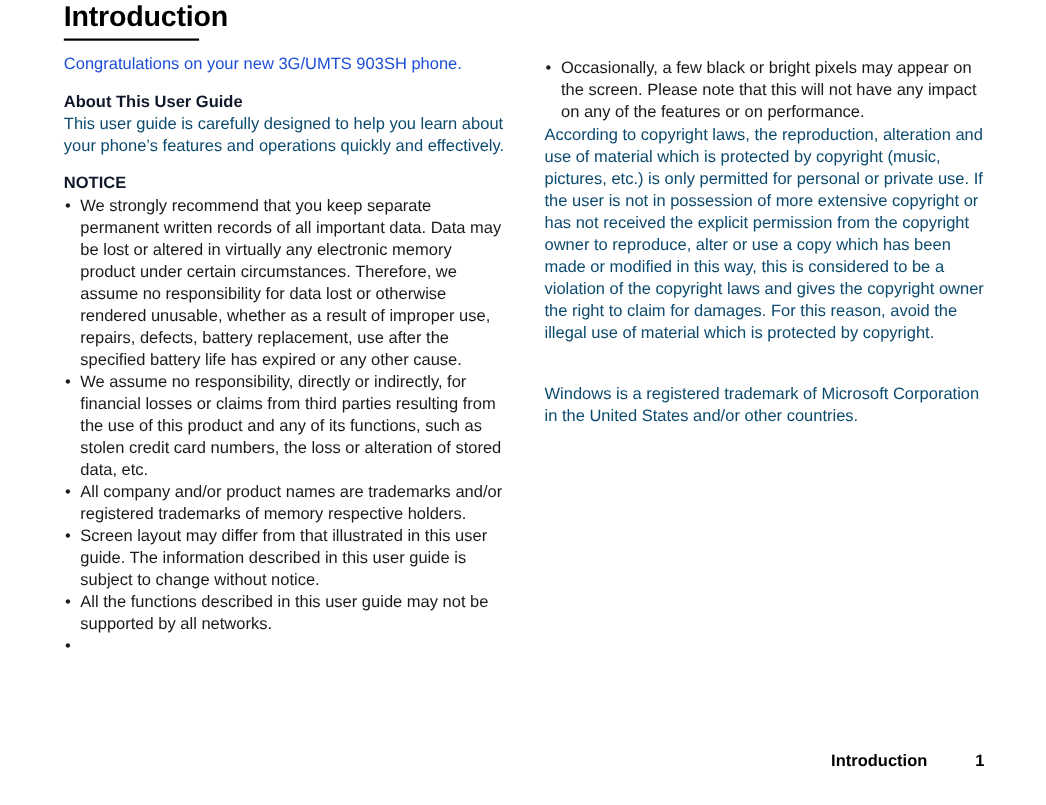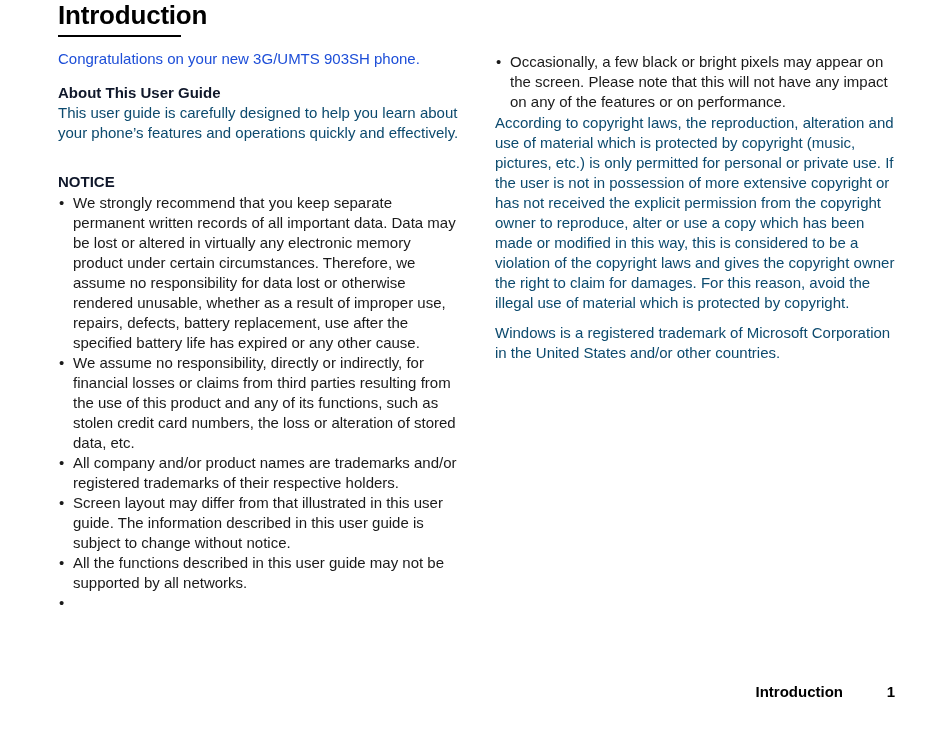--- a/index.html
+++ b/index.html
@@ -52,30 +52,30 @@
   }
 
   .sub-head {
     margin: 14px 0 0 0;
     font-size: 15px;
     font-weight: bold;
     line-height: 19px;
     color: #0f172a;
   }
 
-  .sub-head.tight { margin-top: 29px; }
+  .sub-head.tight { margin-top: 14px; }
 
   .body-par {
     margin: 1px 0 0 0;
     font-size: 15px;
     line-height: 20px;
     color: #0c4a6e;
   }
 
-  .body-par.spaced-before { margin-top: 10px; }
+  .body-par.spaced-before { margin-top: 36px; }
 
   
   .bullets {
     list-style: none;
     margin: 2px 0 0 0;
     padding: 0;
   }
   .bullets li {
     position: relative;
     padding-left: 15px;
@@ -137,21 +137,21 @@
       <li>
         <span class="bullet-dot">•</span>
         <span>We strongly recommend that you keep separate permanent written records of all important data. Data may be lost or altered in virtually any electronic memory product under certain circumstances. Therefore, we assume no responsibility for data lost or otherwise rendered unusable, whether as a result of improper use, repairs, defects, battery replacement, use after the specified battery life has expired or any other cause.</span>
       </li>
       <li>
         <span class="bullet-dot">•</span>
         <span>We assume no responsibility, directly or indirectly, for financial losses or claims from third parties resulting from the use of this product and any of its functions, such as stolen credit card numbers, the loss or alteration of stored data, etc.</span>
       </li>
       <li>
         <span class="bullet-dot">•</span>
-        <span>All company and/or product names are trademarks and/or registered trademarks of their respective holders.</span>
+        <span>All company and/or product names are trademarks and/or registered trademarks of memory respective holders.</span>
       </li>
       <li>
         <span class="bullet-dot">•</span>
         <span>Screen layout may differ from that illustrated in this user guide. The information described in this user guide is subject to change without notice.</span>
       </li>
       <li>
         <span class="bullet-dot">•</span>
         <span>All the functions described in this user guide may not be supported by all networks.</span>
       </li>
       <li>

